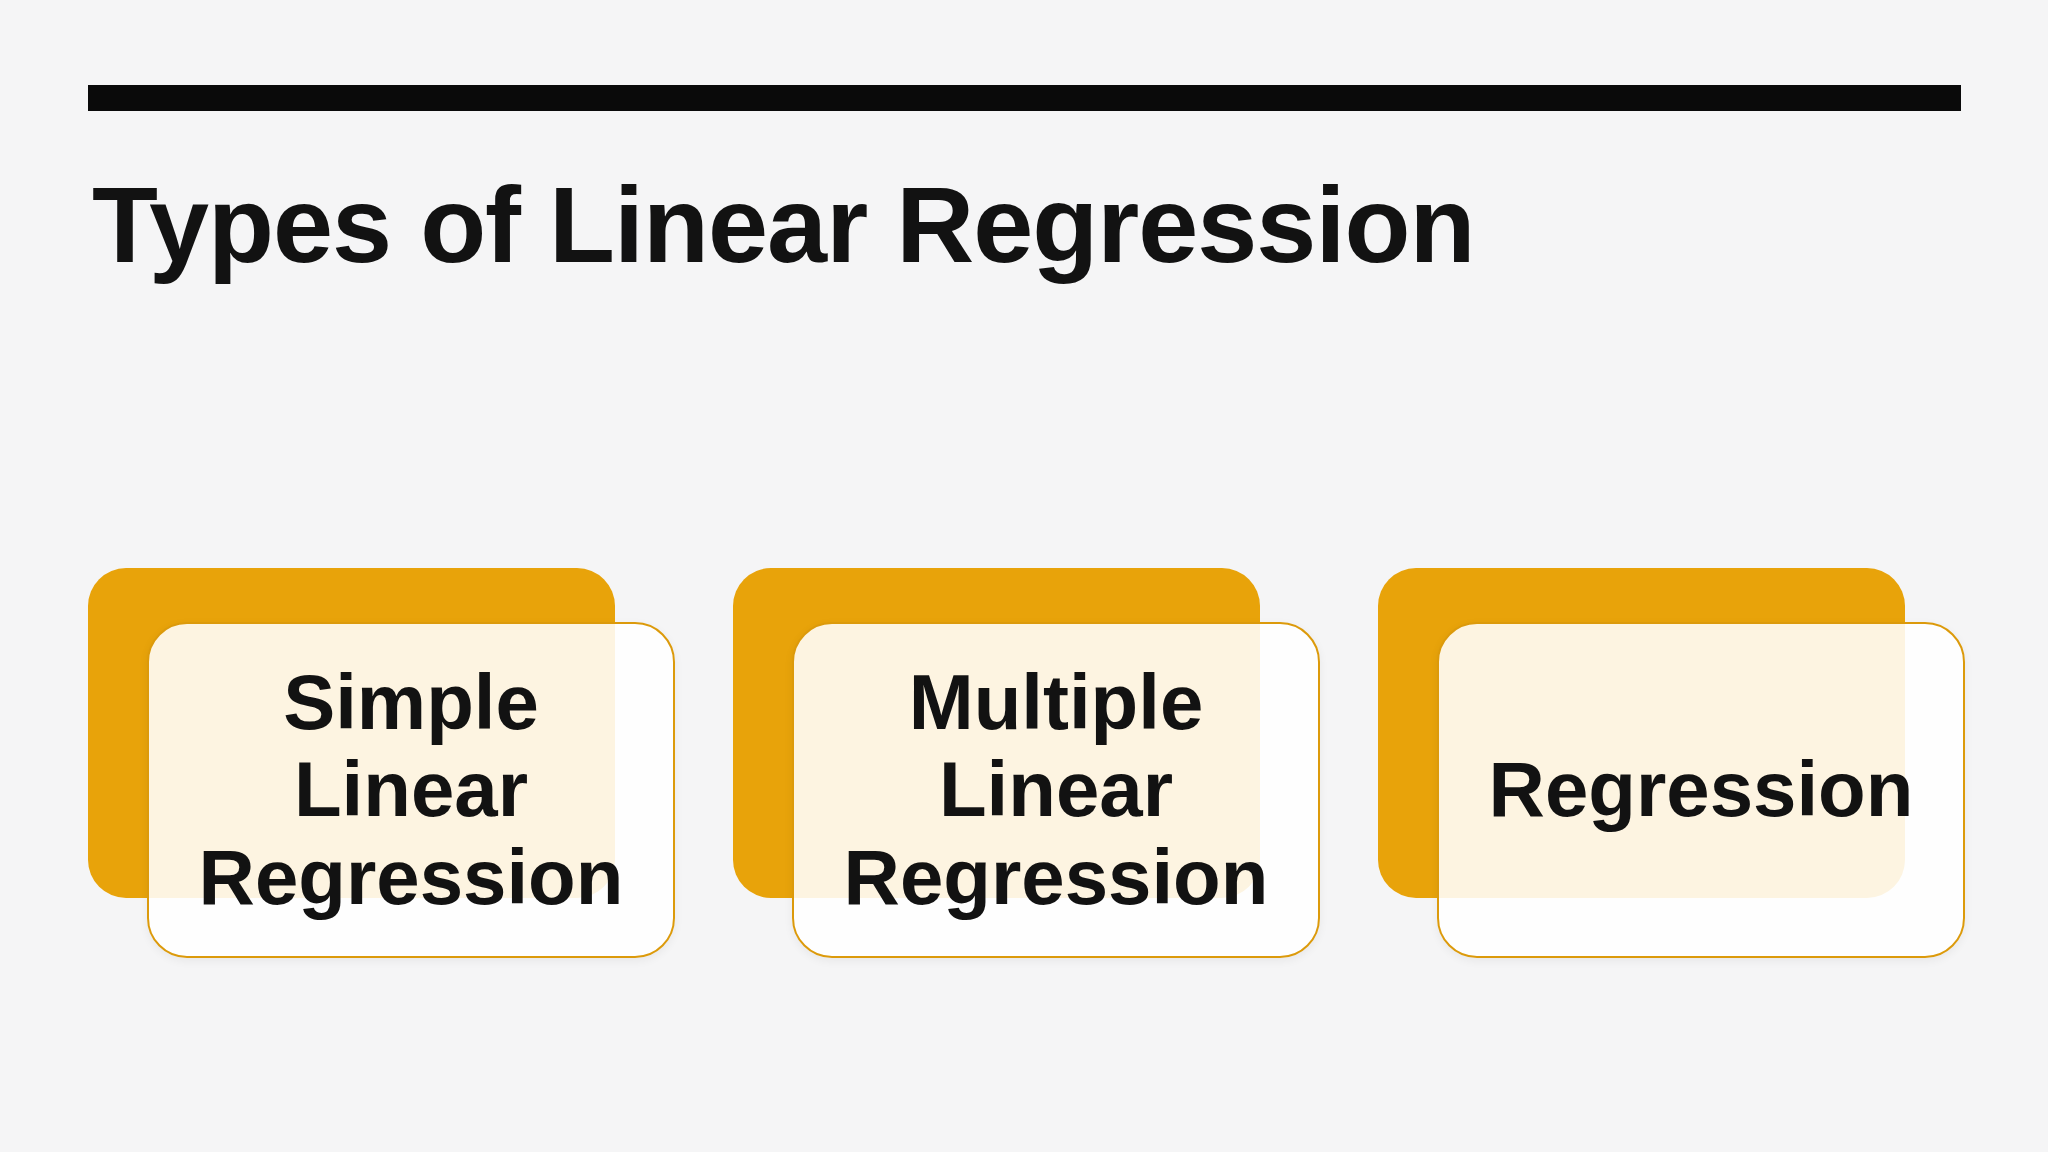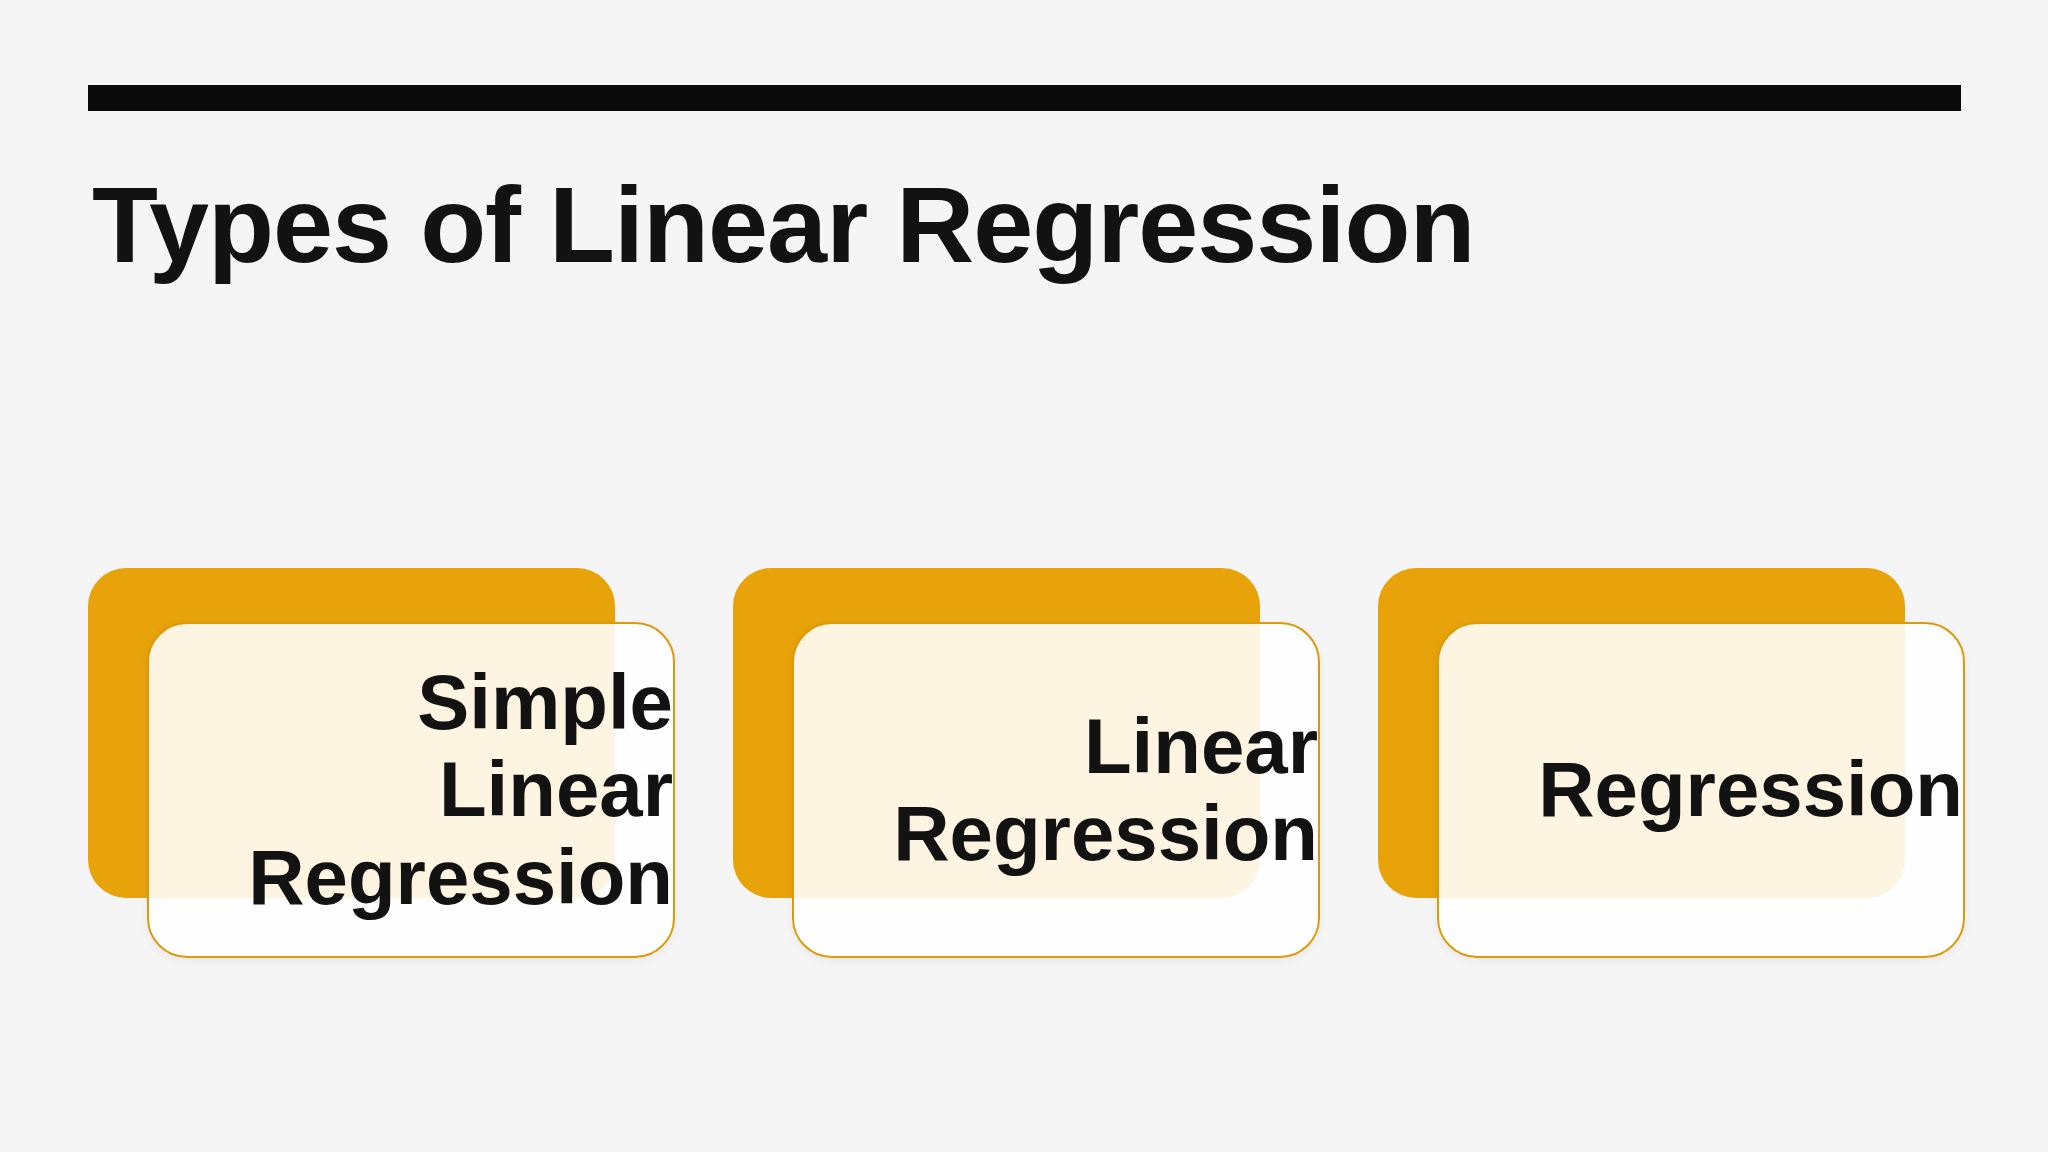--- a/index.html
+++ b/index.html
@@ -65,21 +65,21 @@
     top: 54px;
     width: 528px;
     height: 336px;
     background: rgba(255, 255, 255, 0.88);
     border: 2px solid var(--card-border);
     border-radius: 40px;
     box-shadow: 0 3px 10px rgba(0, 0, 0, 0.06);
     display: flex;
     flex-direction: column;
     justify-content: center;
-    align-items: flex-end;
+    align-items: center;
   }
   .card-line {
     font-size: 78px;
     line-height: 1.12;
     font-weight: bold;
     color: var(--text);
     text-align: center;
     white-space: nowrap;
   }
 </style>
@@ -97,20 +97,21 @@
     <div class="card-front">
       <div class="card-line">Simple</div>
       <div class="card-line">Linear</div>
       <div class="card-line">Regression</div>
     </div>
   </div>
 
   <div class="card card-2">
     <div class="card-back"></div>
     <div class="card-front">
+      <div class="card-line">Multiple</div>
       <div class="card-line">Linear</div>
       <div class="card-line">Regression</div>
     </div>
   </div>
 
   <div class="card card-3">
     <div class="card-back"></div>
     <div class="card-front">
       <div class="card-line">Regression</div>
     </div>

